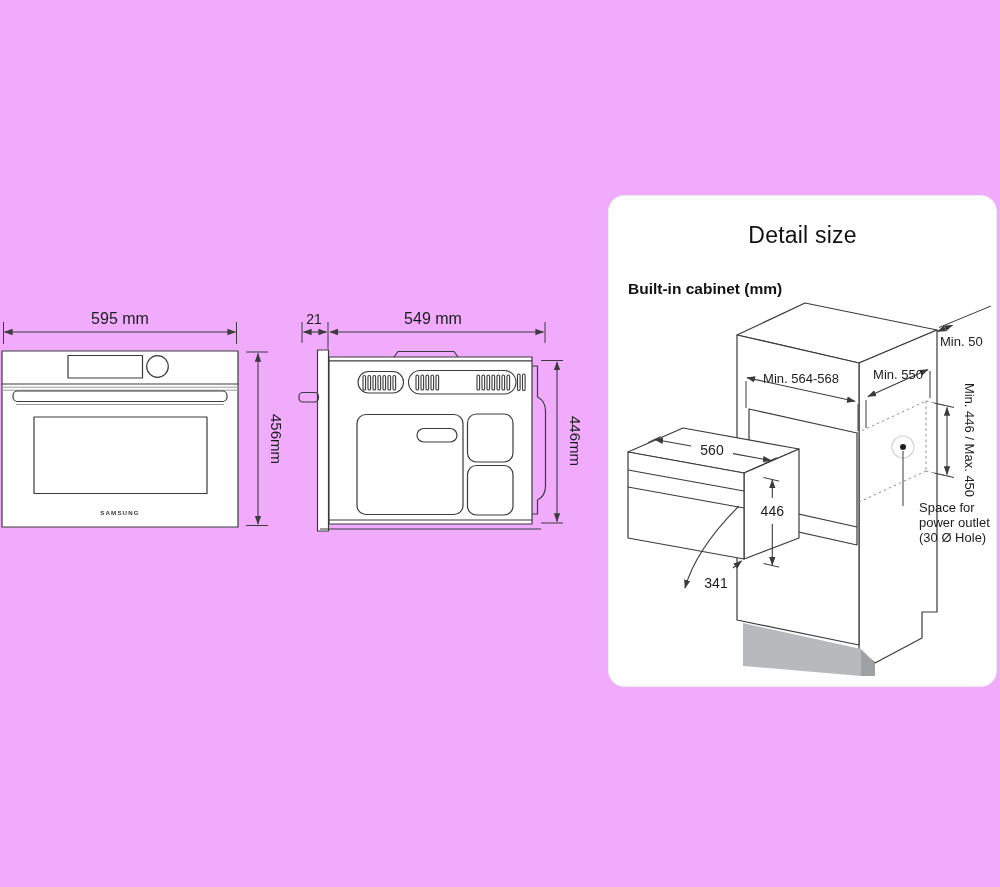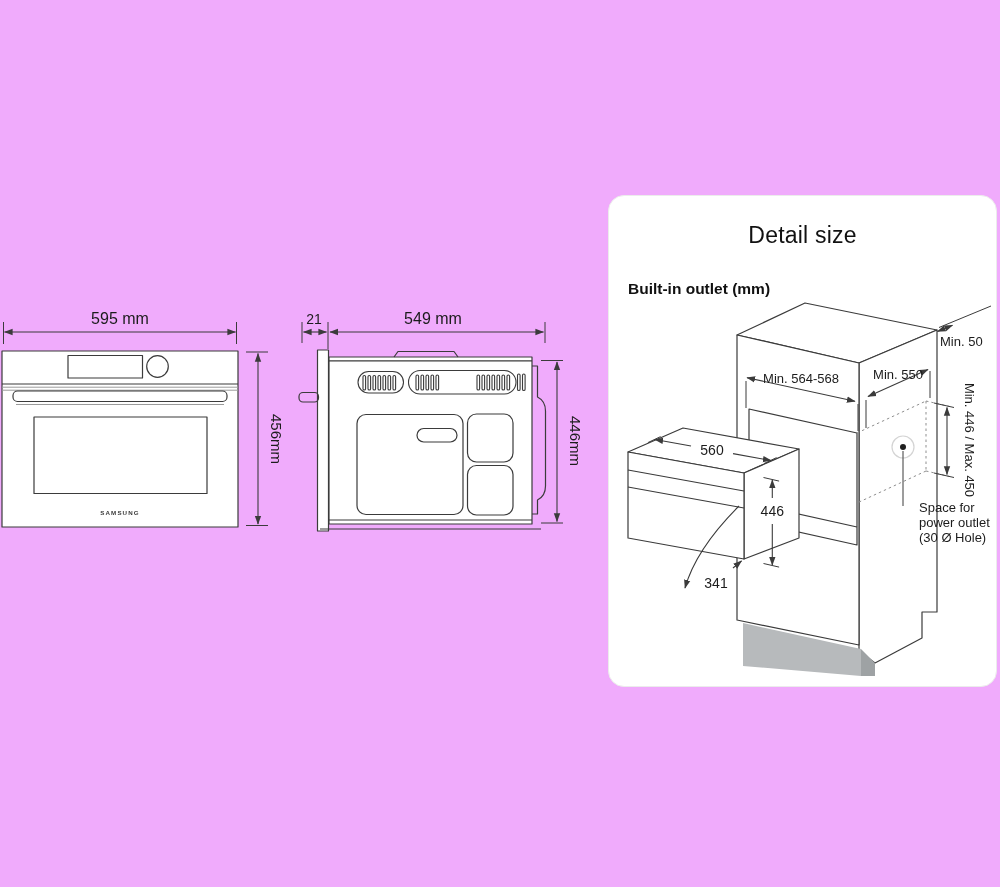--- a/index.html
+++ b/index.html
@@ -30,21 +30,21 @@
   .cabtxt{font-size:13px;}
   .slat{fill:none;stroke:#3b3b3b;stroke-width:1.1;}
 </style>
 </head>
 <body>
 
 <div class="canvas">
 
   <div class="detail-card">
     <div class="card-title">Detail size</div>
-    <div class="card-subtitle">Built-in outlet (mm)</div>
+    <div class="card-subtitle">Built-in cabinet (mm)</div>
   </div>
 
   <svg class="overlay" width="1000" height="887" viewBox="0 0 1000 887">
     <defs>
       <marker id="ah" viewBox="0 0 8 8" refX="7.4" refY="4" markerWidth="8" markerHeight="8" orient="auto-start-reverse">
         <path d="M0,1.1 L8,4 L0,6.9 Z" fill="#3b3b3b"></path>
       </marker>
     </defs>
 
     <g>

